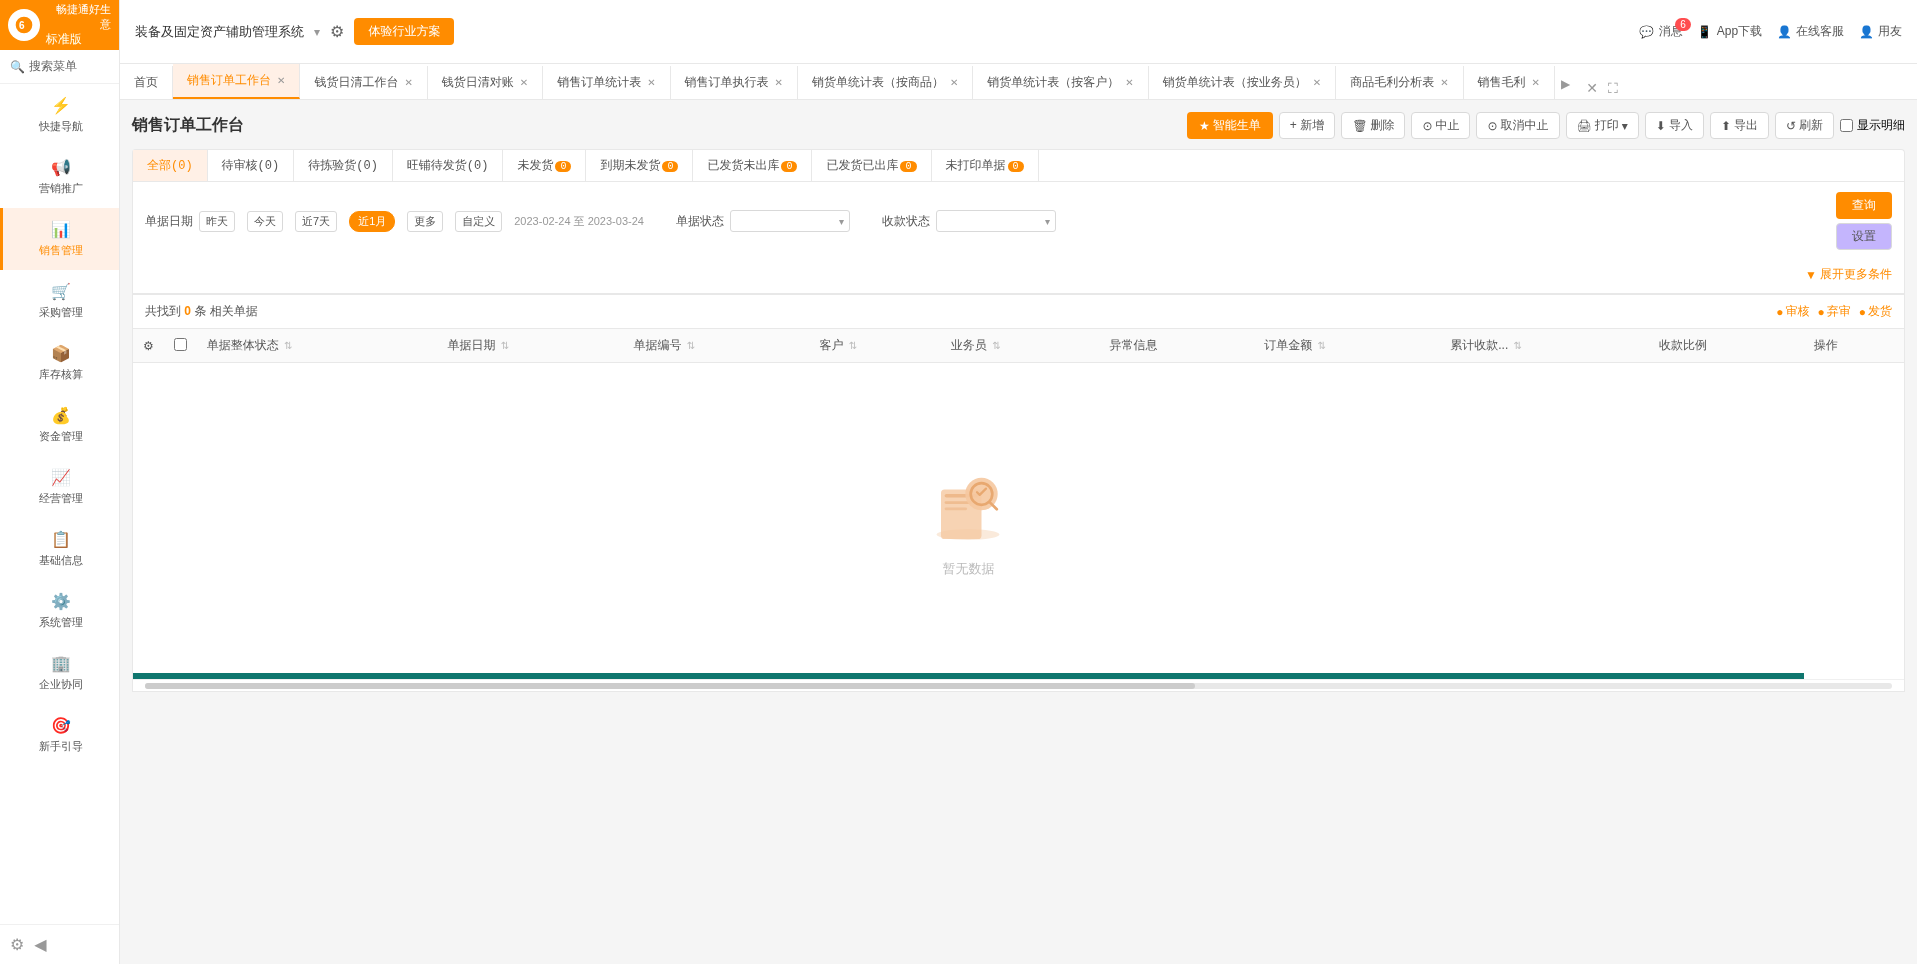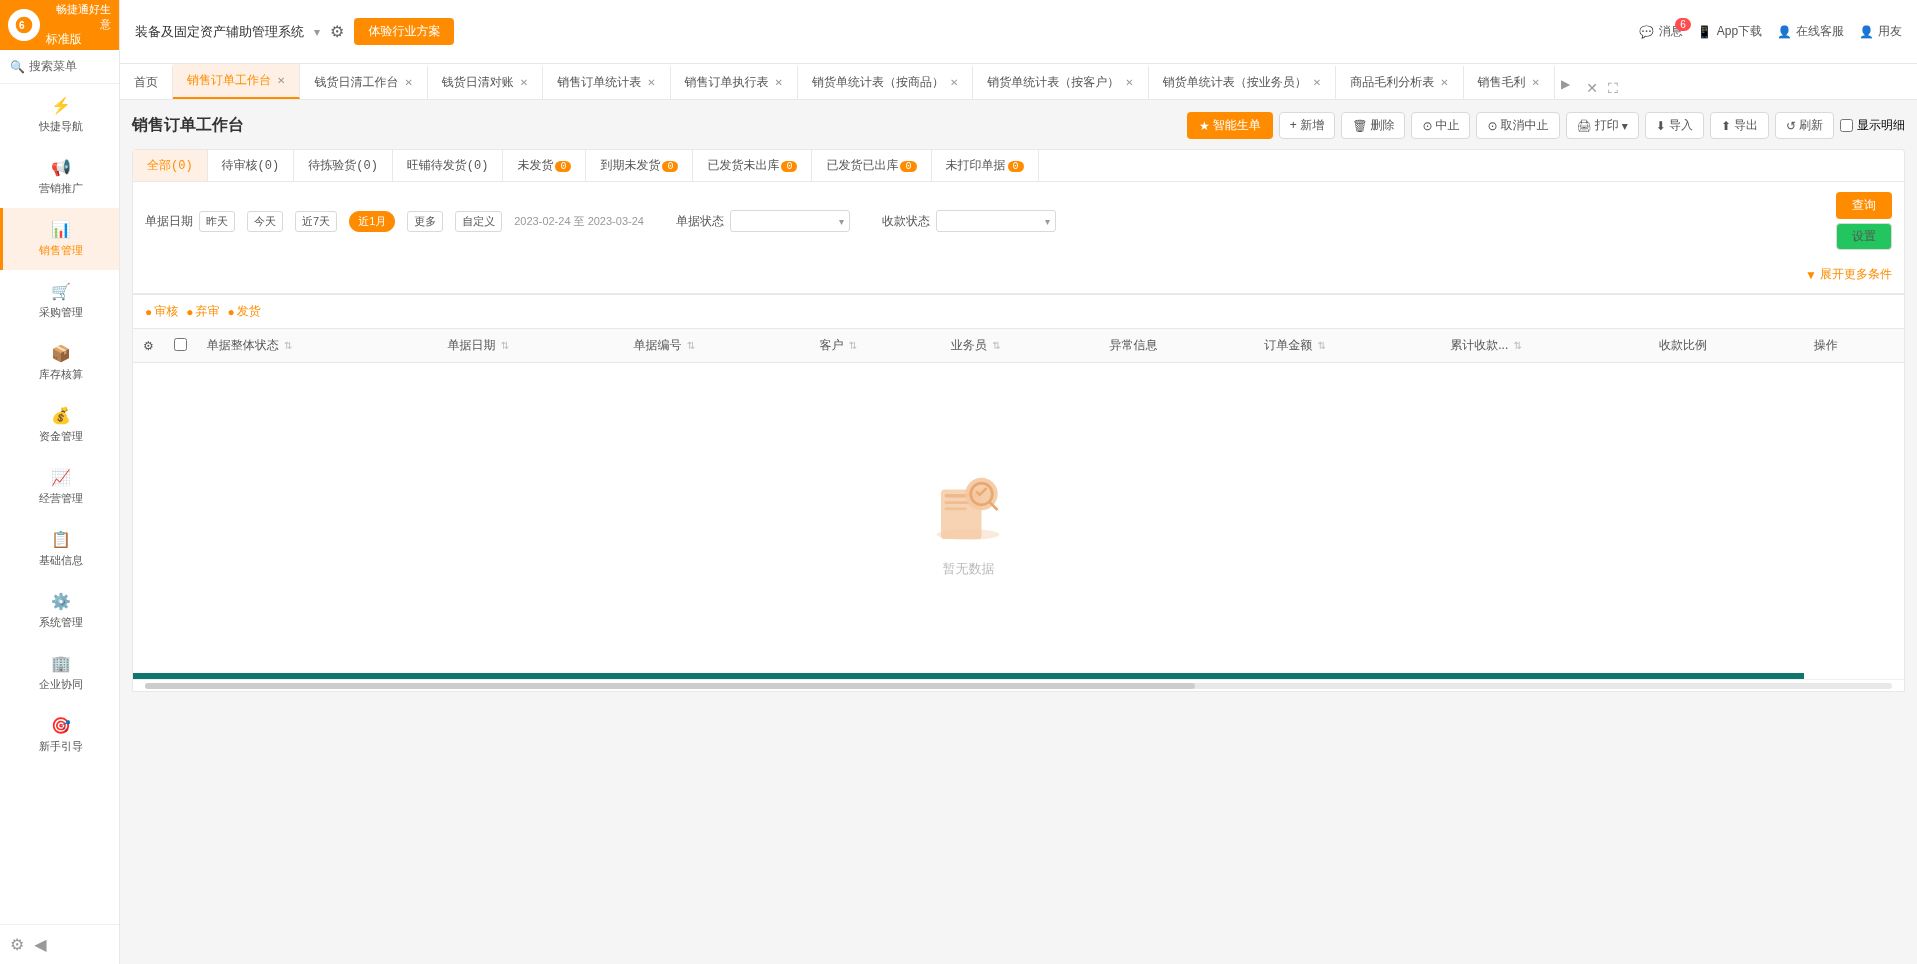--- a/index.html
+++ b/index.html
@@ -61,21 +61,21 @@
     .filter-label { color: #555; white-space: nowrap; }
     .filter-dates { display: flex; gap: 12px; }
     .filter-date-btn { padding: 2px 6px; border: 1px solid #d9d9d9; border-radius: 3px; cursor: pointer; font-size: 11px; color: #555; background: #fff; }
     .filter-date-btn.highlight { background: #ff8c00; color: #fff; border-color: #ff8c00; border-radius: 10px; padding: 2px 8px; }
     .filter-date-range { font-size: 11px; color: #999; }
     .filter-select { border: 1px solid #d9d9d9; border-radius: 3px; padding: 3px 20px 3px 6px; font-size: 12px; color: #555; background: #fff; cursor: pointer; appearance: none; min-width: 120px; }
     .select-wrapper { position: relative; display: inline-block; }
     .select-wrapper::after { content: '▾'; position: absolute; right: 6px; top: 50%; transform: translateY(-50%); color: #999; pointer-events: none; font-size: 10px; }
     .expand-btn { color: #ff8c00; cursor: pointer; font-size: 12px; display: flex; align-items: center; gap: 3px; margin-left: auto; }
     .query-btn { background: #ff8c00; color: #fff; border: none; padding: 5px 16px; border-radius: 4px; cursor: pointer; font-size: 12px; }
-    .set-btn { background: #22c55e; color: #555; border: 1px solid #d9d9d9; padding: 4px 12px; border-radius: 4px; cursor: pointer; font-size: 12px; }
+    .set-btn { background: #c4b5fd; color: #555; border: 1px solid #d9d9d9; padding: 4px 12px; border-radius: 4px; cursor: pointer; font-size: 12px; }
 
     
     .table-wrapper { background: #fff; border: 1px solid #e8e8e8; }
     .table-toolbar { display: flex; align-items: center; padding: 8px 12px; border-bottom: 1px solid #e8e8e8; gap: 8px; }
     .table-count { font-size: 12px; color: #555; flex: 1; }
     .table-count em { font-style: normal; color: #ff8c00; font-weight: bold; }
     .table-actions { display: flex; gap: 8px; }
     .table-action-btn { color: #555; cursor: pointer; font-size: 12px; display: flex; align-items: center; gap: 2px; }
     .table-action-btn.orange { color: #ff8c00; }
     .table { width: 100%; border-collapse: collapse; }
@@ -381,20 +381,25 @@
       <div style="width:100%;display:flex;justify-content:center;margin-top:4px;">
         <span class="expand-btn">
           <span>▼</span>
           <span>展开更多条件</span>
         </span>
       </div>
     </div>
 
     <div class="table-wrapper">
       <div class="table-toolbar">
+        <span class="table-count">
+          <span>共找到</span>
+          <em>0</em>
+          <span>条 相关单据</span>
+        </span>
         <div class="table-actions">
           <span class="table-action-btn orange">
             <span>●</span>
             <span>审核</span>
           </span>
           <span class="table-action-btn orange">
             <span>●</span>
             <span>弃审</span>
           </span>
           <span class="table-action-btn orange">

